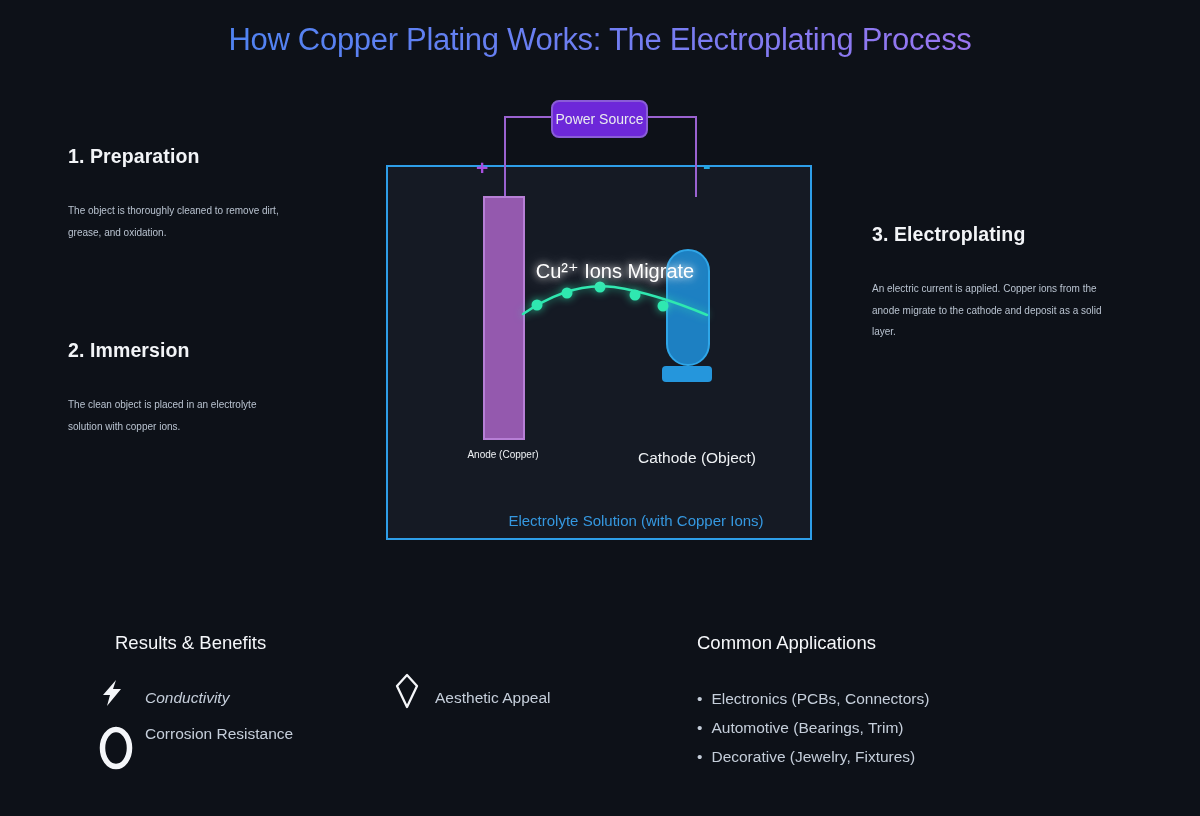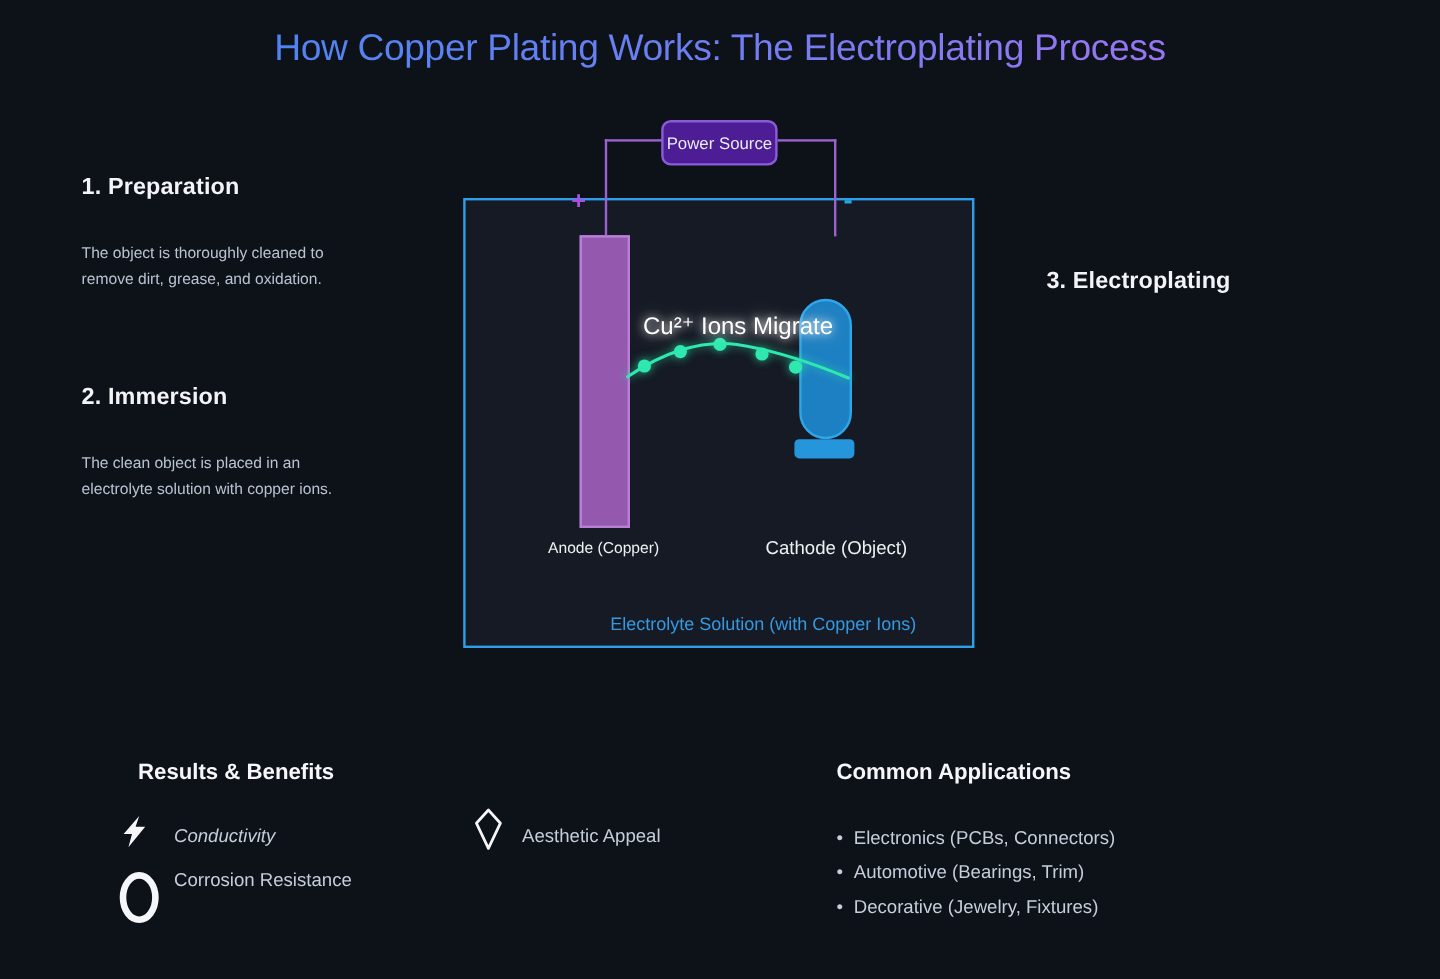--- a/index.html
+++ b/index.html
@@ -12,23 +12,23 @@
   .abs{position:absolute;}
   
   .title{
     position:absolute;top:22px;left:0;right:0;margin:0;
     text-align:center;font-size:31px;font-weight:400;letter-spacing:-0.3px;
     background:linear-gradient(90deg,#4585f2 8%,#6f7ef2 50%,#a873f0 92%);
     -webkit-background-clip:text;background-clip:text;color:transparent;
   }
   
   .step h2{margin:0;font-size:19.5px;font-weight:700;color:#f2f4f7;letter-spacing:0.1px;}
-  .step p{margin:32px 0 0 0;font-size:13px;line-height:21.5px;color:#b9c3d0;}
+  .step p{margin:32px 0 0 0;font-size:10px;line-height:21.5px;color:#b9c3d0;}
   .step-1{left:68px;top:145px;width:225px;}
-  .step-2{left:68px;top:320px;width:225px;}
+  .step-2{left:68px;top:339px;width:225px;}
   .step-3{left:872px;top:223px;width:240px;}
   
   .tank{
     left:386px;top:165px;width:422px;height:371px;
     background:#151a24;border:2px solid #2e9ee8;z-index:1;
   }
   .anode{
     left:483px;top:196px;width:38px;height:240px;
     background:#9459ae;border:2px solid #b77fd6;z-index:2;
   }
@@ -40,39 +40,39 @@
     left:662px;top:366px;width:50px;height:16px;border-radius:4px;
     background:#2596dc;z-index:2;
   }
   .wire{background:#9a62d0;z-index:3;}
   .wire-left-h{left:504px;top:116px;width:48px;height:2px;}
   .wire-left-v{left:504px;top:116px;width:2px;height:80px;}
   .wire-right-h{left:648px;top:116px;width:49px;height:2px;}
   .wire-right-v{left:695px;top:116px;width:2px;height:81px;}
   .power-source{
     left:551px;top:100px;width:97px;height:38px;box-sizing:border-box;
-    background:#4c1d95;border:2px solid #8a5cd8;border-radius:8px;
+    background:#6d28d9;border:2px solid #8a5cd8;border-radius:8px;
     display:flex;align-items:center;justify-content:center;z-index:5;
   }
   .power-source span{font-size:14px;color:#e9ebef;}
   .terminal{z-index:5;font-weight:700;}
   .terminal-plus{left:476px;top:156px;font-size:21px;color:#a84fe0;}
   .terminal-minus{left:703px;top:153px;font-size:23px;color:#22a7e0;}
   .ion-layer{left:0;top:0;width:1200px;height:816px;z-index:4;pointer-events:none;
     filter:drop-shadow(0 0 4px rgba(47,232,176,0.75));}
   .dlabel{z-index:6;text-align:center;}
   .ions-label{
     left:500px;top:259px;width:230px;font-size:20px;color:#ffffff;
     text-shadow:0 0 7px rgba(255,255,255,0.95),0 0 16px rgba(255,255,255,0.55);
   }
-  .anode-label{left:403px;top:449px;width:200px;font-size:13px;color:#eef1f4;}
+  .anode-label{left:403px;top:449px;width:200px;font-size:10px;color:#eef1f4;}
   .cathode-label{left:597px;top:449px;width:200px;font-size:15.5px;color:#eef1f4;}
   .electrolyte-label{left:386px;top:512px;width:422px;font-size:15px;color:#3598e0;margin-left:39px;}
   
-  .section-heading{margin:0;font-size:18.5px;font-weight:700;color:#f5f7fa;}
+  .section-heading{margin:0;font-size:18.5px;font-weight:400;color:#f5f7fa;}
   .benefits-heading{left:115px;top:632px;}
   .applications-heading{left:697px;top:632px;}
   .benefit-label{font-size:15.5px;color:#c5ceda;z-index:2;}
   .label-conductivity{left:145px;top:689px;font-style:italic;}
   .label-corrosion{left:145px;top:725px;}
   .label-aesthetic{left:435px;top:689px;}
   .icon{z-index:2;}
   .icon-bolt{left:100px;top:679px;}
   .icon-ring{left:98px;top:725px;}
   .icon-gem{left:394px;top:673px;}
@@ -94,20 +94,21 @@
     <p>The object is thoroughly cleaned to remove dirt, grease, and oxidation.</p>
   </section>
 
   <section class="abs step step-2">
     <h2>2. Immersion</h2>
     <p>The clean object is placed in an electrolyte solution with copper ions.</p>
   </section>
 
   <section class="abs step step-3">
     <h2>3. Electroplating</h2>
+    <p>An electric current is applied. Copper ions from the anode migrate to the cathode and deposit as a solid layer.</p>
   </section>
 
   <div>
     <div class="abs tank"></div>
 
     <div class="abs wire wire-left-h"></div>
     <div class="abs wire wire-left-v"></div>
     <div class="abs wire wire-right-h"></div>
     <div class="abs wire wire-right-v"></div>
 

